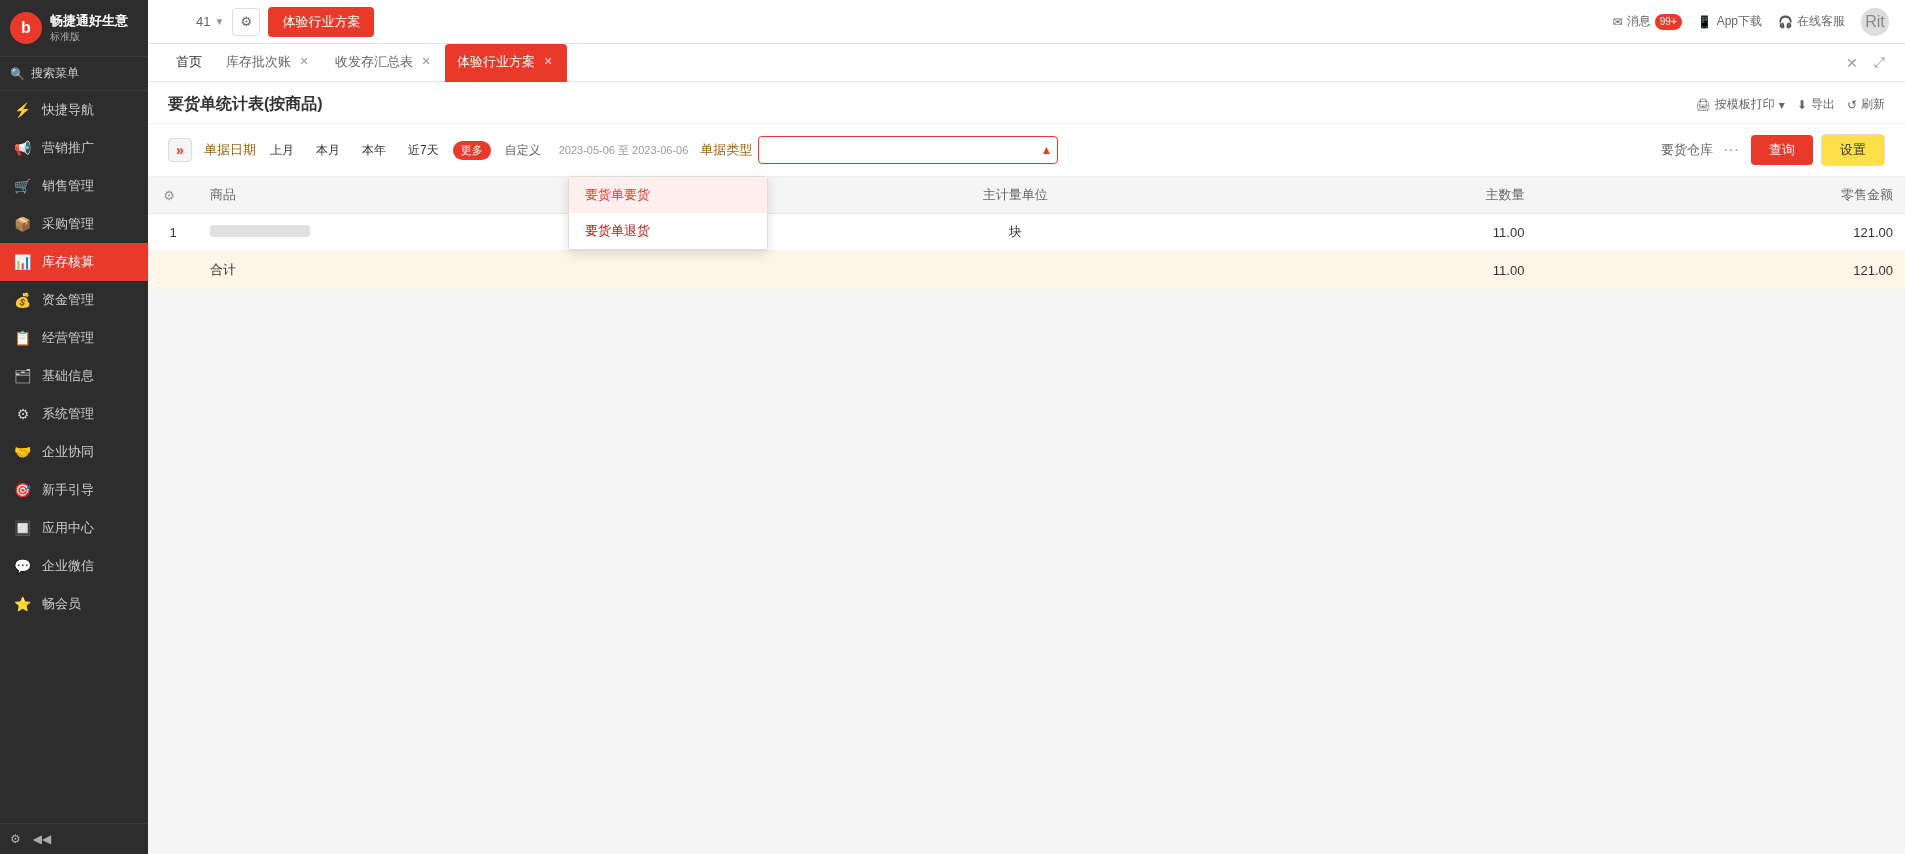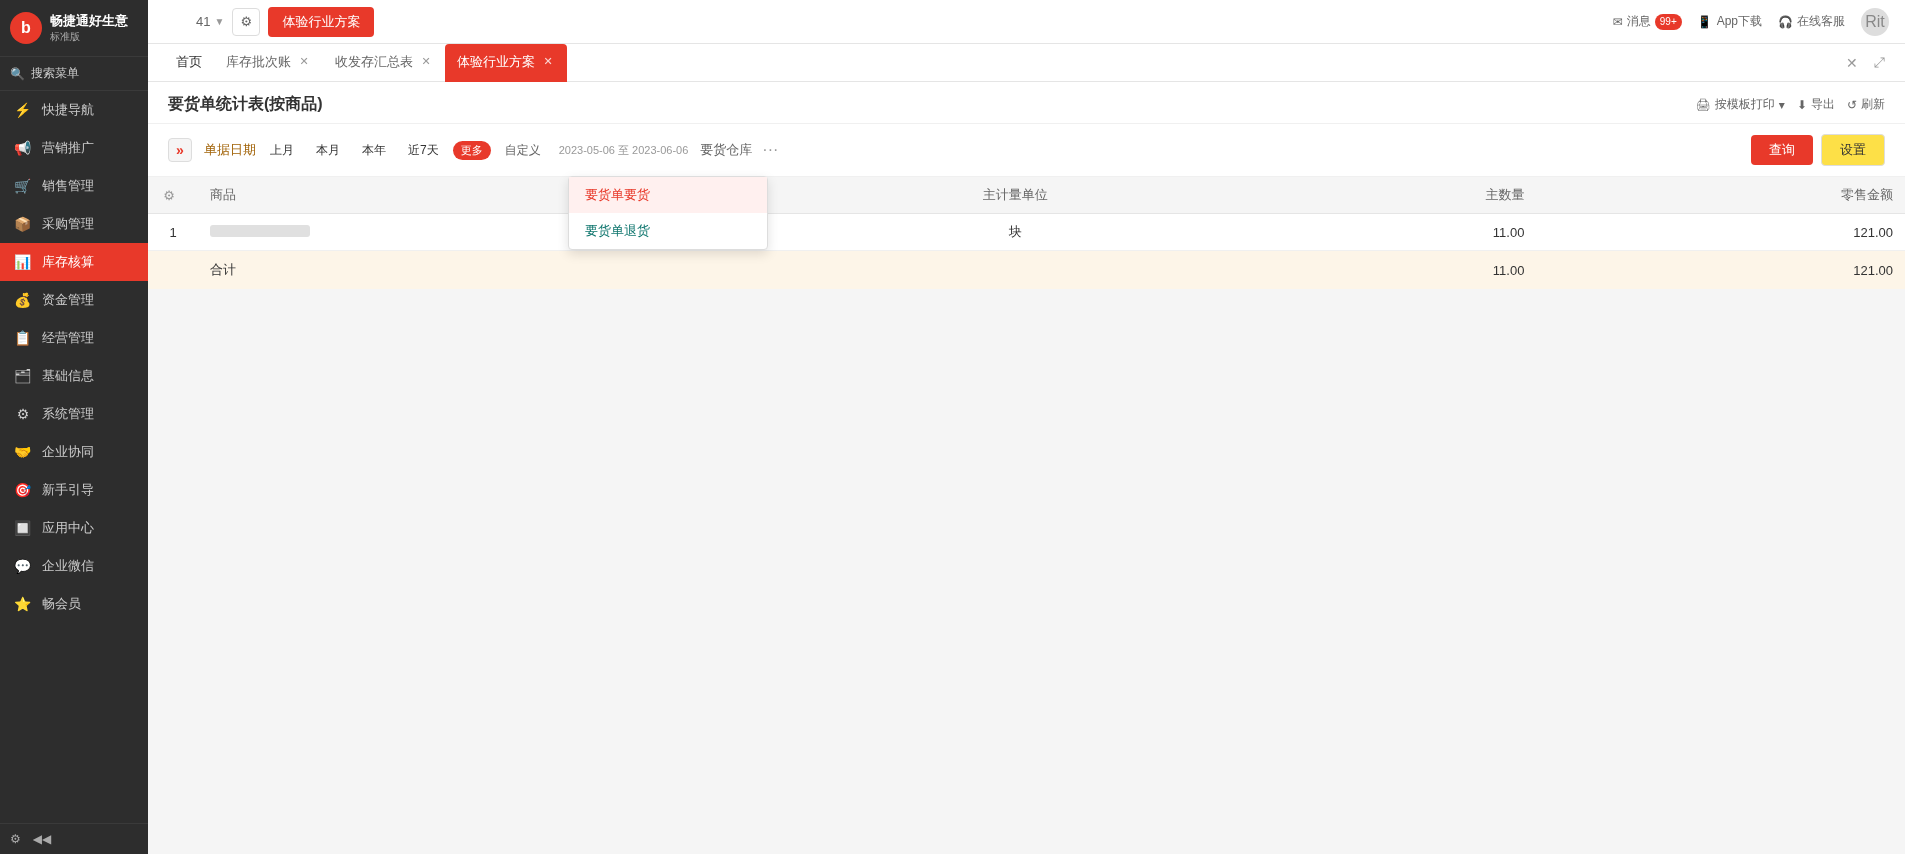--- a/index.html
+++ b/index.html
@@ -385,21 +385,21 @@
       border-radius: 4px;
       box-shadow: 0 4px 12px rgba(0,0,0,0.12);
       z-index: 100;
       min-width: 200px;
       font-family: Liberation Serif, serif;
     }
     .dropdown-item {
       padding: 9px 16px;
       cursor: pointer;
       font-size: 13px;
-      color: #0f766e;
+      color: #b91c1c;
     }
     .dropdown-item.selected { background: #fff0ef; color: #e8392a; }
 
     
     .table-container {
       background: white;
       margin: 0;
     }
     table {
       width: 100%;
@@ -625,20 +625,27 @@
         <span class="filter-label">单据日期</span>
         <button class="date-btn">上月</button>
         <button class="date-btn">本月</button>
         <button class="date-btn">本年</button>
         <button class="date-btn">近7天</button>
         <button class="date-btn more">更多</button>
         <button class="date-btn custom">自定义</button>
         <span class="date-range-text">2023-05-06 至 2023-06-06</span>
       </div>
 
+      <div class="type-selector">
+        <span class="filter-label">单据类型</span>
+        <div class="type-input-wrap">
+          <input class="type-input" type="text" value="" style="">
+          <span class="type-input-chevron">▲</span>
+        </div>
+      </div>
 
       <div class="filter-group">
         <span class="warehouse-label">要货仓库</span>
         <span class="warehouse-more">···</span>
       </div>
 
       <div class="filter-actions">
         <button class="btn-query">查询</button>
         <button class="btn-setting">设置</button>
       </div>

